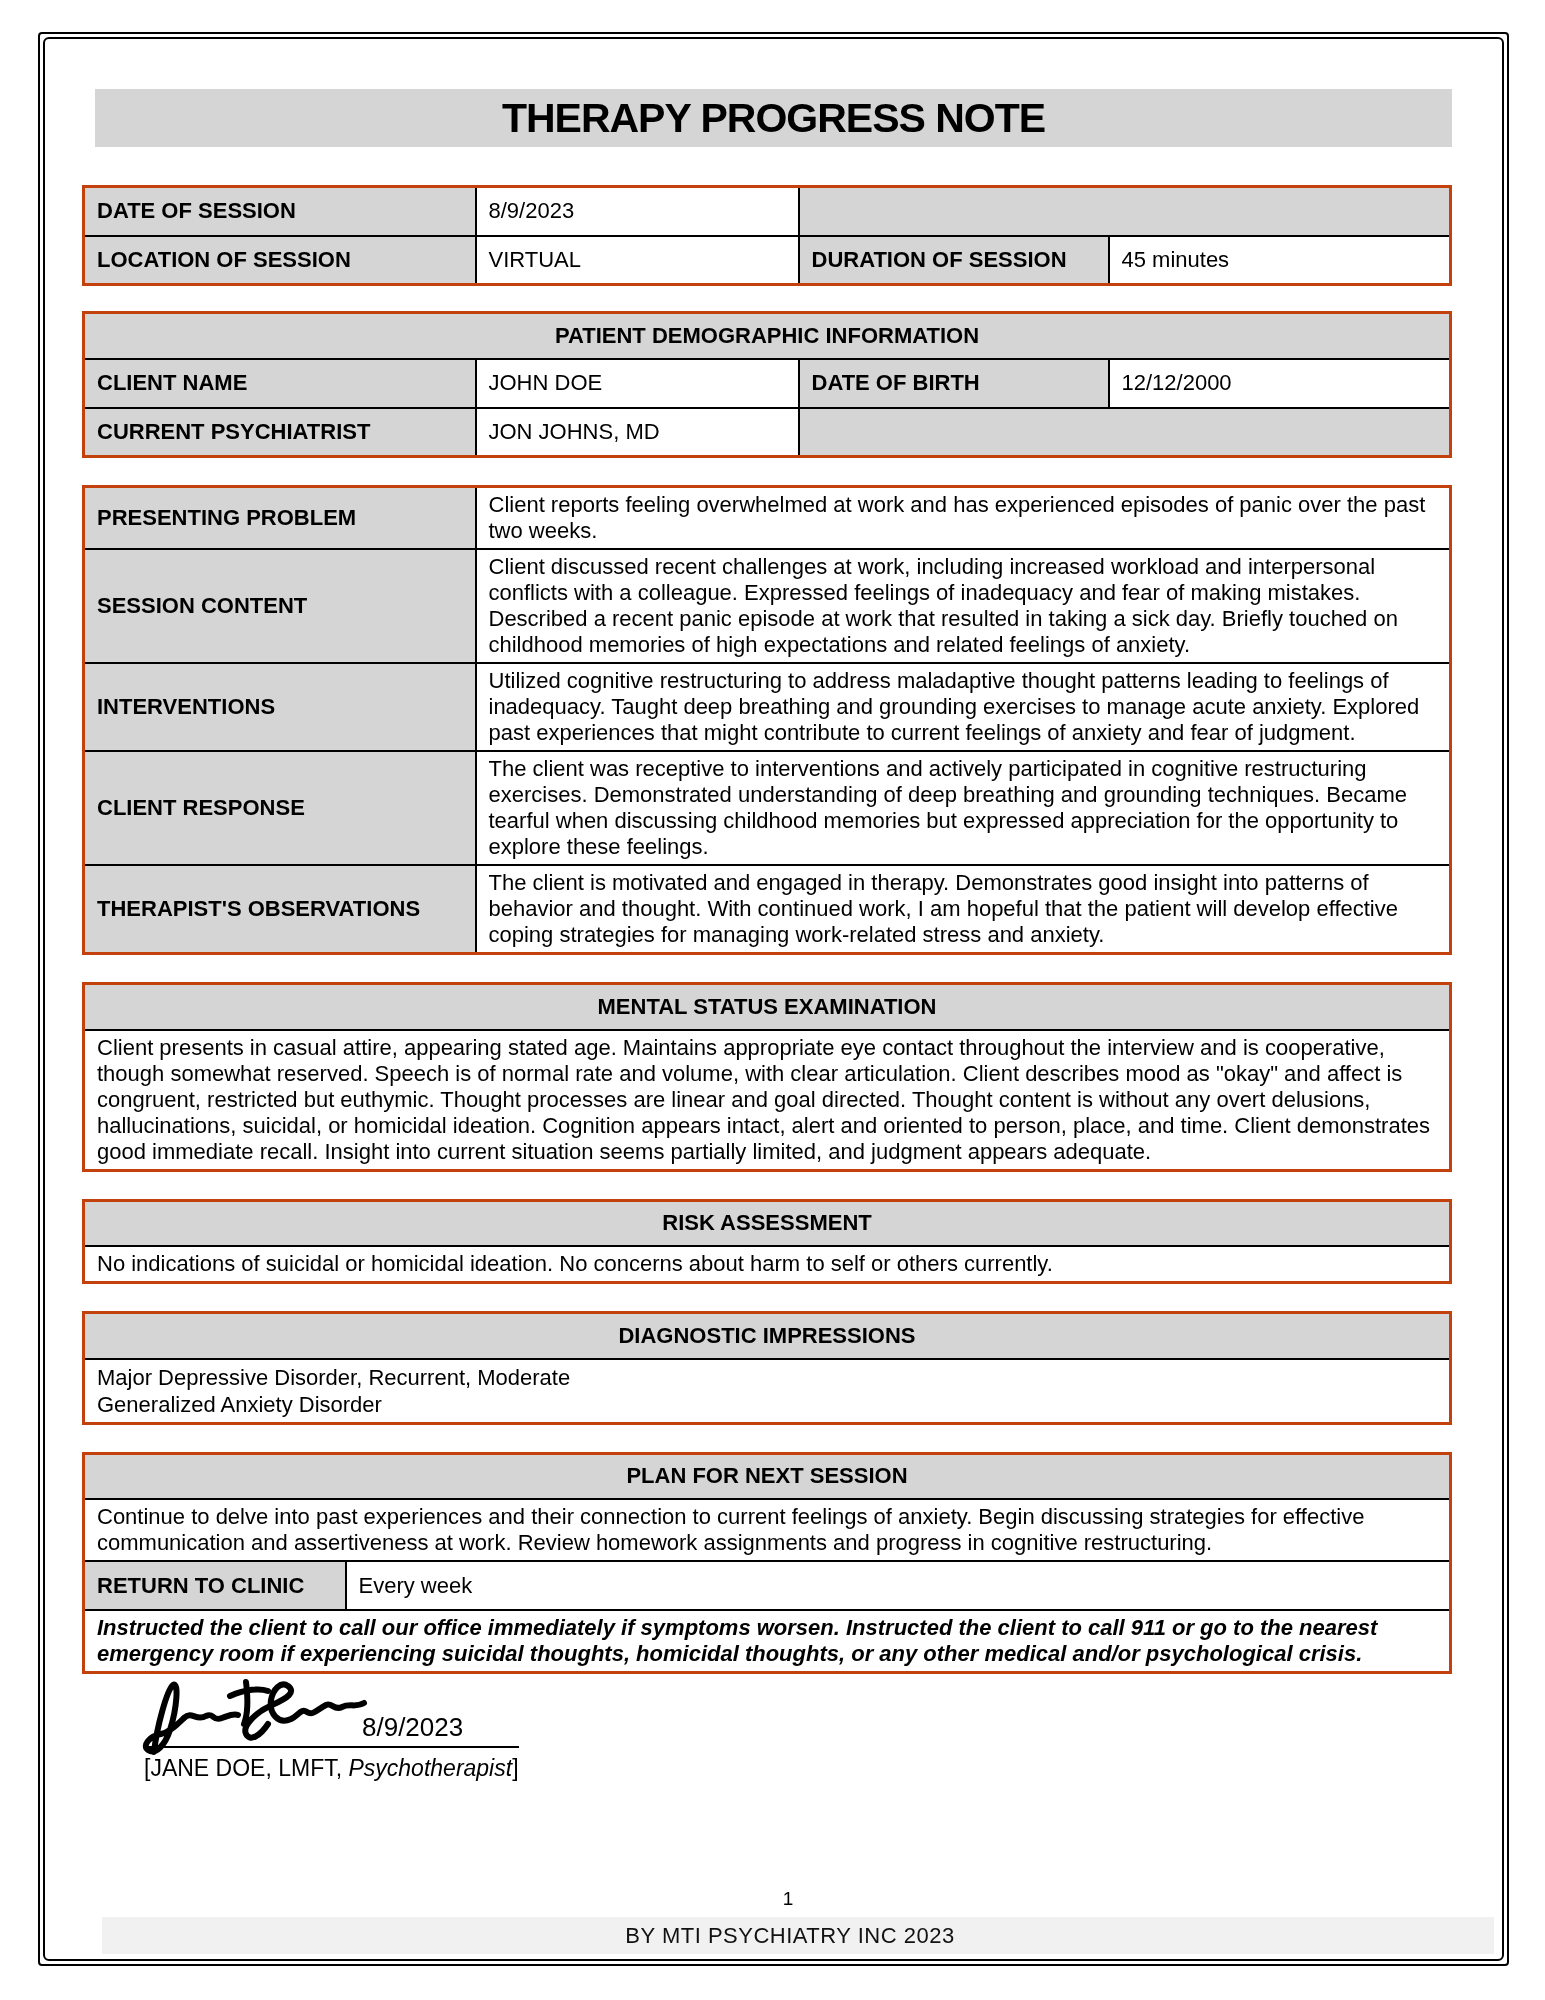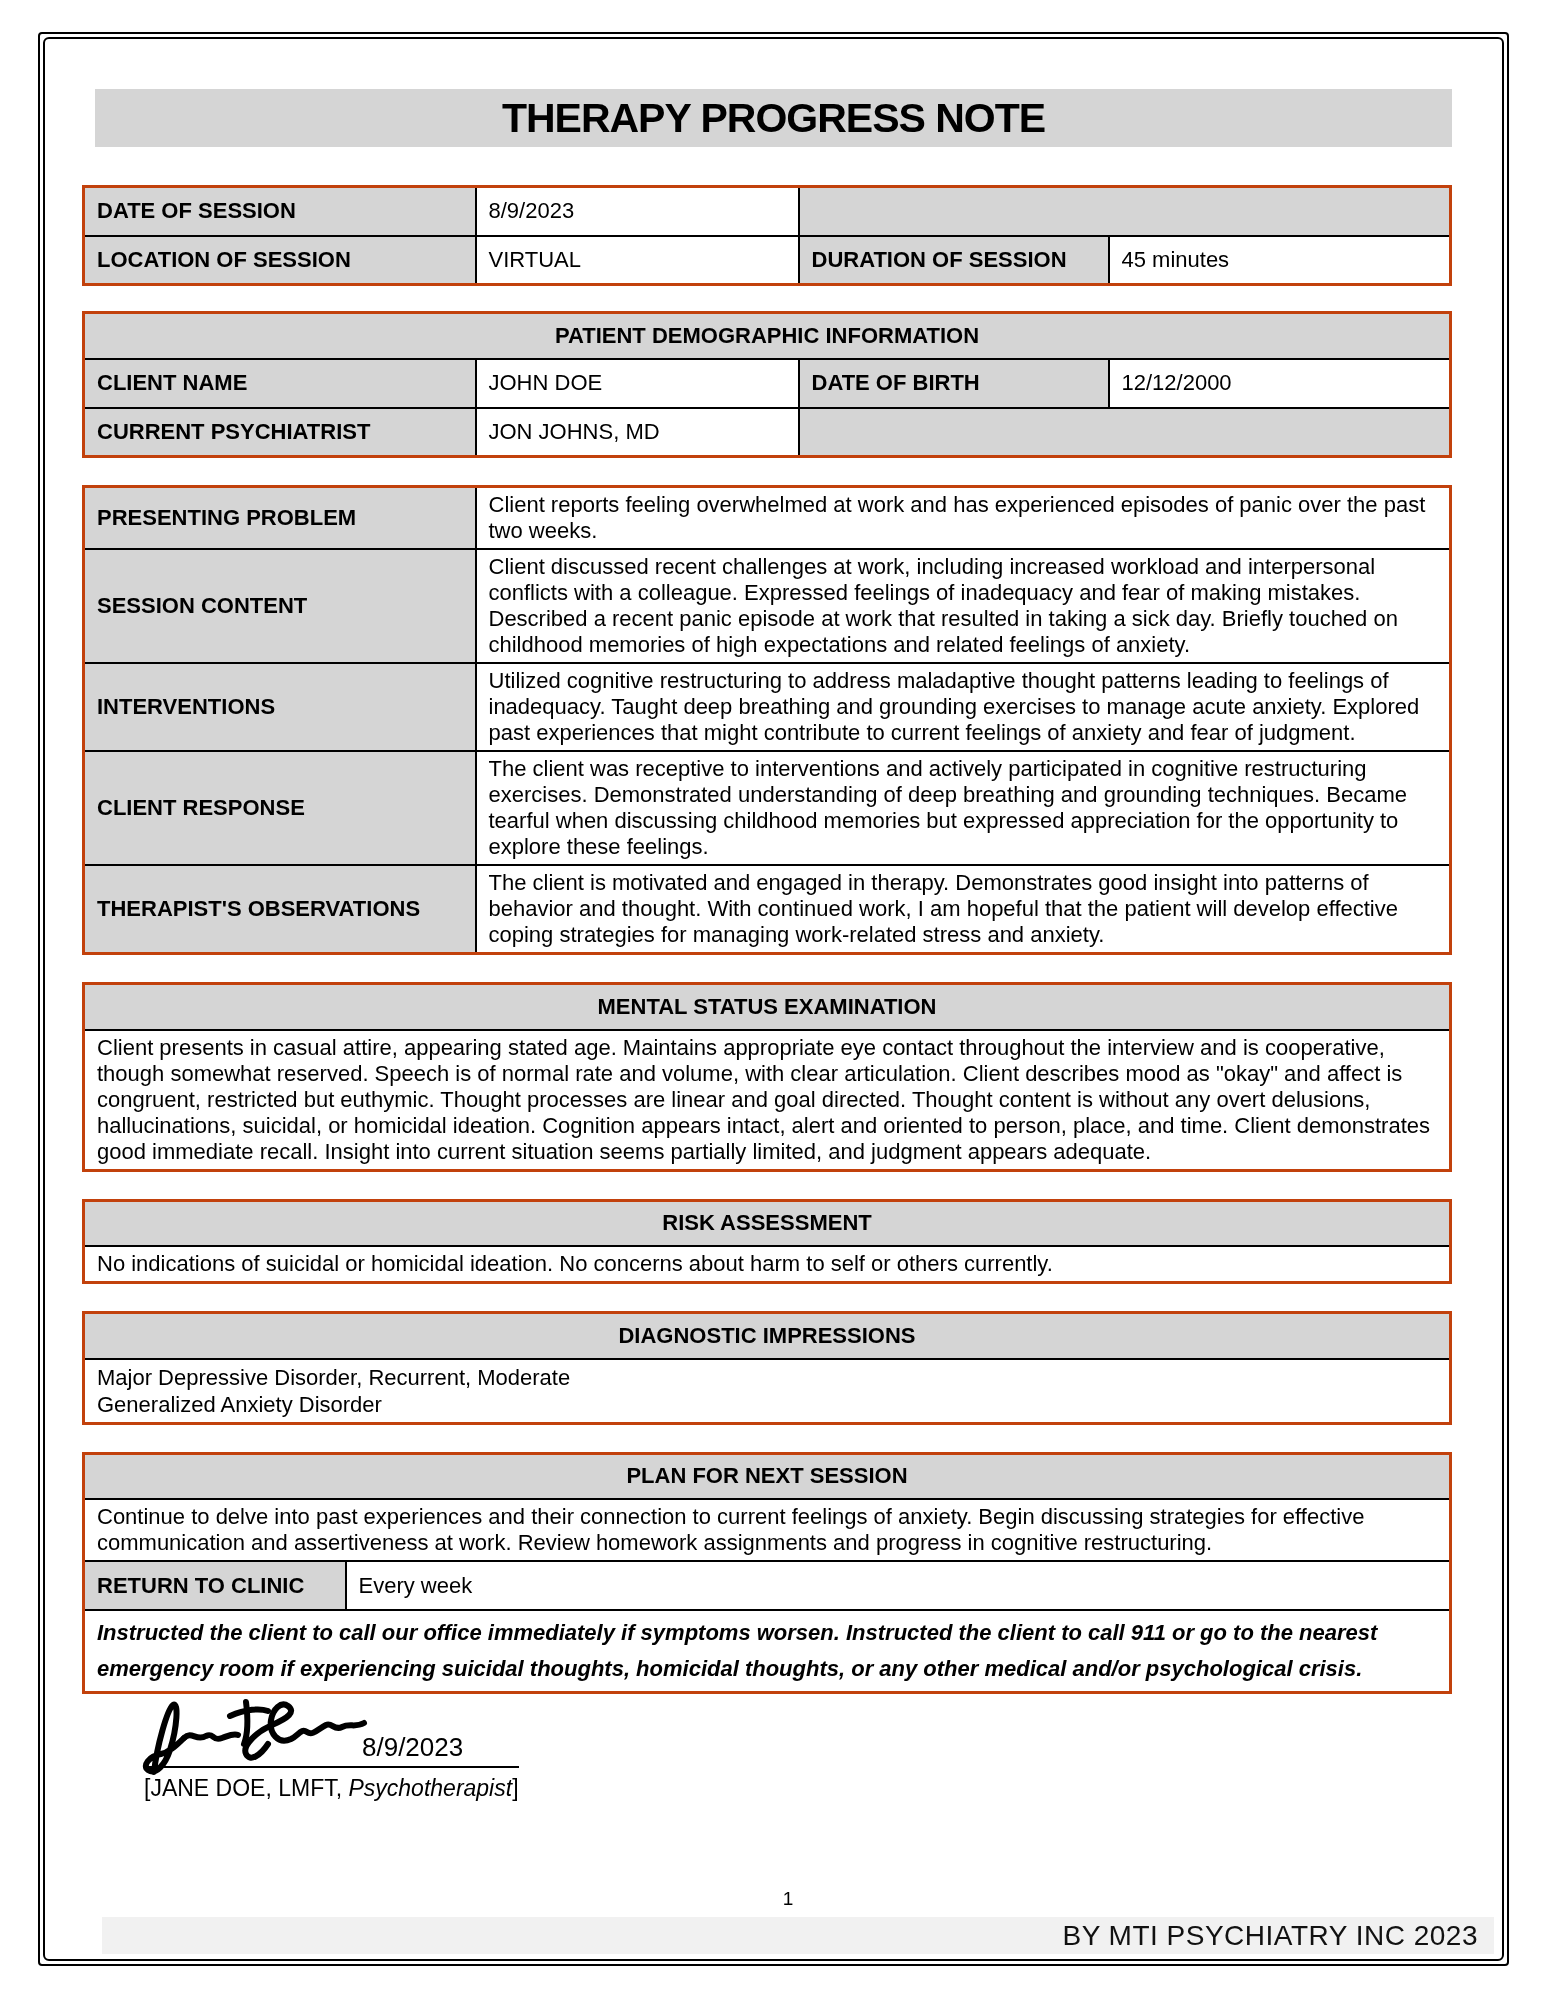--- a/index.html
+++ b/index.html
@@ -52,43 +52,43 @@
   tr.kv-row td{ height:49px; }
   td.body-txt{ line-height:26px; padding:7px 12px; }
 
   .mb1{ margin-bottom:25px; }
   .mb2{ margin-bottom:27px; }
 
   .diag-line{ line-height:27px; }
 
   td.disclaimer{
     font-size:19px; font-weight:bold; font-style:italic;
-    line-height:36px; padding:9px 14px;
+    line-height:26px; padding:9px 14px;
   }
 
   .sig-block{ margin:22px 0 0 62px; }
   .sig-line{
     position:relative; display:inline-block;
     width:375px; height:52px;
     border-bottom:2px solid #000;
   }
   .sig-svg{ position:absolute; left:-10px; bottom:-18px; }
   .sig-date{
     position:absolute; left:218px; bottom:3px;
     font-size:26px;
   }
   .sig-name{ font-size:23px; font-weight:normal; margin-top:3px; }
   .sig-name .it{ font-style:italic; }
 
   .footer-abs{ position:absolute; left:37px; right:8px; bottom:5px; }
   .page-num{ text-align:center; font-size:19px; margin-bottom:7px; }
   .footer-bar{
     background:#f1f1f1; height:37px; line-height:37px;
-    margin-left:20px; text-align:right; padding-right:16px;
-    font-size:28px; letter-spacing:0.5px; color:#111;
+    margin-left:20px; text-align:center; padding-right:16px;
+    font-size:22px; letter-spacing:0.5px; color:#111;
   }
 </style>
 </head>
 <body>
 
 <div class="page-border-outer">
 <div class="page-border-inner">
 <div class="content">
 
   <div class="title-bar">THERAPY PROGRESS NOTE</div>

